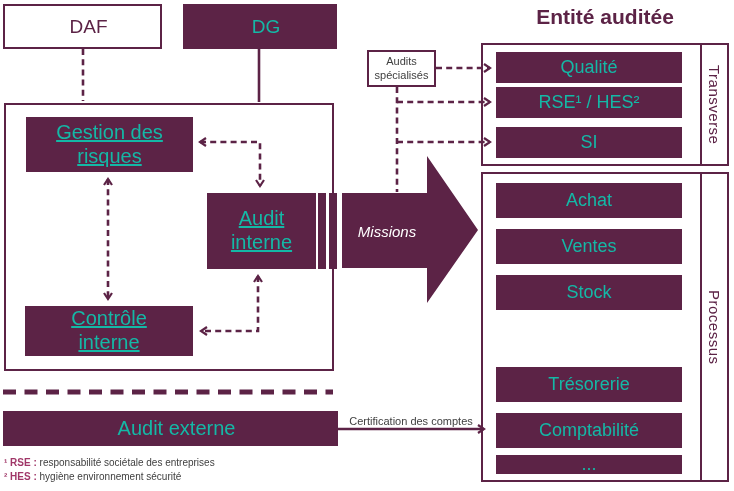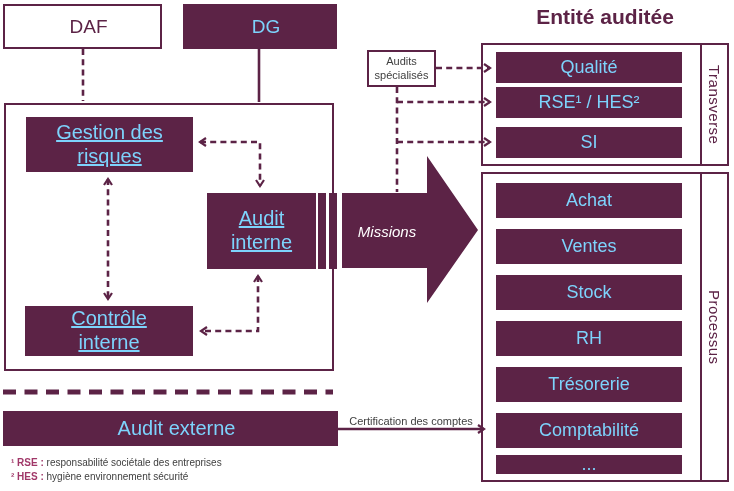--- a/index.html
+++ b/index.html
@@ -7,21 +7,21 @@
     --accent:#a03768;
     --textgray:#404040;
   }
   html,body{margin:0;padding:0;background:#fff;}
   #canvas{
     position:relative;width:734px;height:491px;background:#fff;
     font-family:"Liberation Sans",sans-serif;overflow:hidden;
   }
   .abs{position:absolute;box-sizing:border-box;}
   .box-dark{
-    background:var(--primary);color:#7dd3fc;display:flex;align-items:center;
+    background:var(--primary);color:#14b8a6;display:flex;align-items:center;
     justify-content:center;text-align:center;white-space:pre-line;z-index:3;
   }
   .box-white{
     background:#fff;border:2px solid var(--primary);color:var(--primary);
     display:flex;align-items:center;justify-content:center;text-align:center;
     white-space:pre-line;z-index:3;
   }
   .panel{border:2px solid var(--primary);background:transparent;z-index:1;}
   .divider{background:var(--primary);width:2px;z-index:1;}
   .vlabel{
@@ -37,21 +37,21 @@
   .solidline{stroke:var(--primary);stroke-width:2.6;fill:none;}
   .sep{stroke:var(--primary);stroke-width:5;fill:none;stroke-dasharray:13 8.5;}
   .fillshape{fill:var(--primary);stroke:none;}
   #chev path{stroke:var(--primary);stroke-width:2.2;fill:none;}
   .title{color:var(--primary);font-weight:bold;font-size:21px;text-align:center;z-index:3;}
   .smalltext{color:var(--textgray);font-size:11px;line-height:1.25;}
   .missions{
     color:#fff;font-style:italic;font-size:15px;display:flex;align-items:center;
     justify-content:center;z-index:4;
   }
-  .footnotes{font-size:10px;line-height:13.5px;color:var(--textgray);z-index:3;margin-left:7px;}
+  .footnotes{font-size:10px;line-height:13.5px;color:var(--textgray);z-index:3;}
   .footnotes b{color:var(--accent);font-weight:bold;}
 </style>
 </head>
 <body>
 
 <div id="canvas">
 
   <svg id="connectors" width="734" height="491">
     <defs>
       <marker id="chev" markerUnits="userSpaceOnUse" markerWidth="9" markerHeight="10" refX="7" refY="5" orient="auto-start-reverse">
@@ -101,21 +101,20 @@
   <div class="abs box-dark item-font" style="left:496px;top:87px;width:186px;height:31px;">RSE¹ / HES²</div>
   <div class="abs box-dark item-font" style="left:496px;top:127px;width:186px;height:31px;">SI</div>
 
   <div class="abs panel" style="left:481px;top:172px;width:248px;height:310px;"></div>
   <div class="abs divider" style="left:700px;top:174px;height:306px;"></div>
   <div class="abs vlabel" style="left:702px;top:174px;width:25px;height:306px;">Processus</div>
 
   <div class="abs box-dark item-font" style="left:496px;top:183px;width:186px;height:35px;">Achat</div>
   <div class="abs box-dark item-font" style="left:496px;top:275px;width:186px;height:35px;">Stock</div>
   <div class="abs box-dark item-font" style="left:496px;top:229px;width:186px;height:35px;">Ventes</div>
-  <div class="abs box-dark item-font" style="left:496px;top:321px;width:186px;height:35px;">RH</div>
   <div class="abs box-dark item-font" style="left:496px;top:367px;width:186px;height:35px;">Trésorerie</div>
   <div class="abs box-dark item-font" style="left:496px;top:413px;width:186px;height:35px;">Comptabilité</div>
   <div class="abs box-dark item-font" style="left:496px;top:455px;width:186px;height:19px;">...</div>
 
   <div class="abs smalltext" style="left:341px;top:415px;width:140px;font-size:11px;text-align:center;">Certification des comptes</div>
 
   <div class="abs box-dark" style="left:3px;top:411px;width:335px;height:35px;font-size:20px;padding-left:12px;">Audit externe</div>
 
   <div class="abs footnotes" style="left:4px;top:456px;width:320px;">
     <div><b>¹ RSE :</b><span> responsabilité sociétale des entreprises</span></div>

